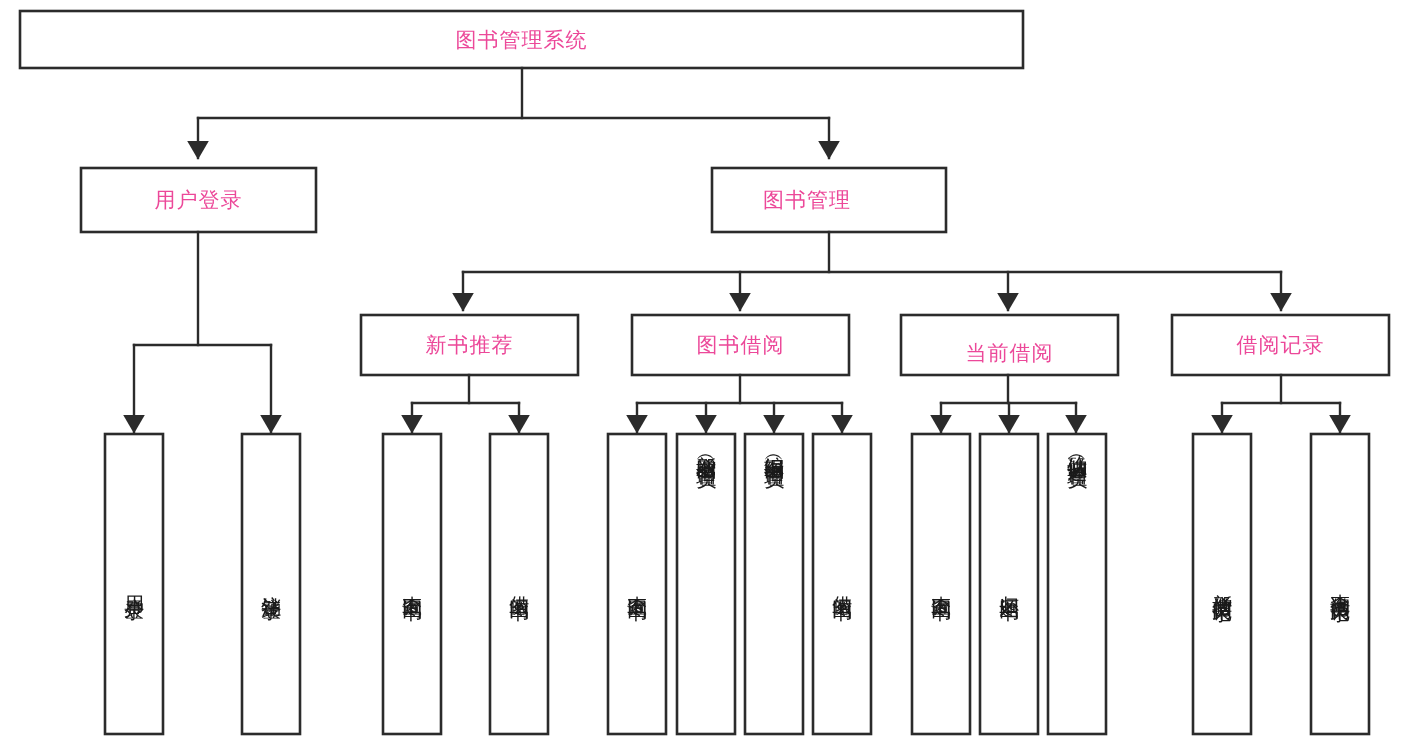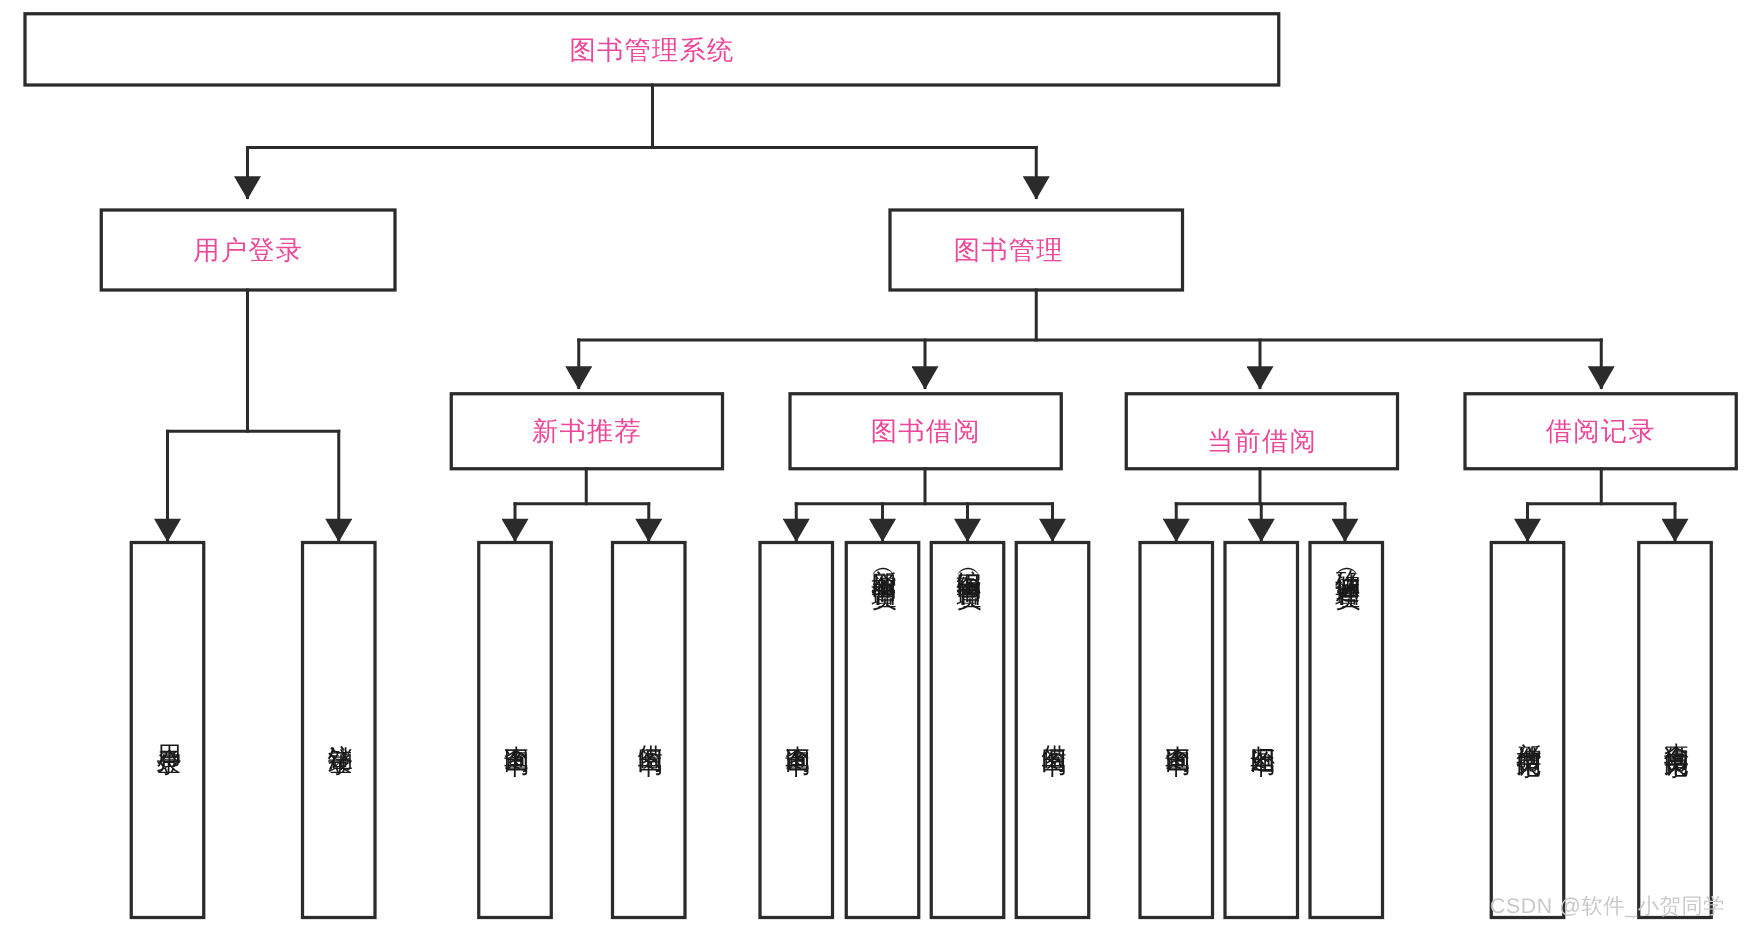--- a/index.html
+++ b/index.html
@@ -180,15 +180,14 @@
   <div class="node-label-v" style="left:745px; top:440px; width:58px; height:290px; justify-content:flex-start;">编辑图书（管理员）</div>
   <div class="node-label-v" style="left:813px; top:434px; width:58px; height:300px;">借阅图书</div>
 
   <div class="node-label-v" style="left:912px; top:434px; width:58px; height:300px;">查询图书</div>
   <div class="node-label-v" style="left:980px; top:434px; width:58px; height:300px;">归还图书</div>
   <div class="node-label-v" style="left:1048px; top:440px; width:58px; height:290px; justify-content:flex-start;">确认归还（管理员）</div>
 
   <div class="node-label-v" style="left:1193px; top:434px; width:58px; height:300px;">新增借阅记录</div>
   <div class="node-label-v" style="left:1311px; top:434px; width:58px; height:300px;">查询借阅记录</div>
 
-  <div class="watermark" style="left:1192px; top:713px;">CSDN @软件_小贺同学</div>
 
 </div>
 
 </body></html>

